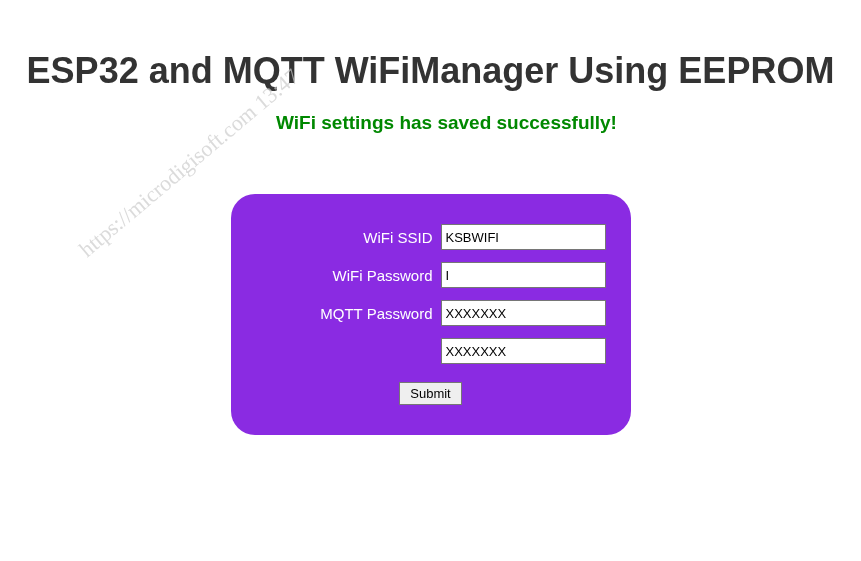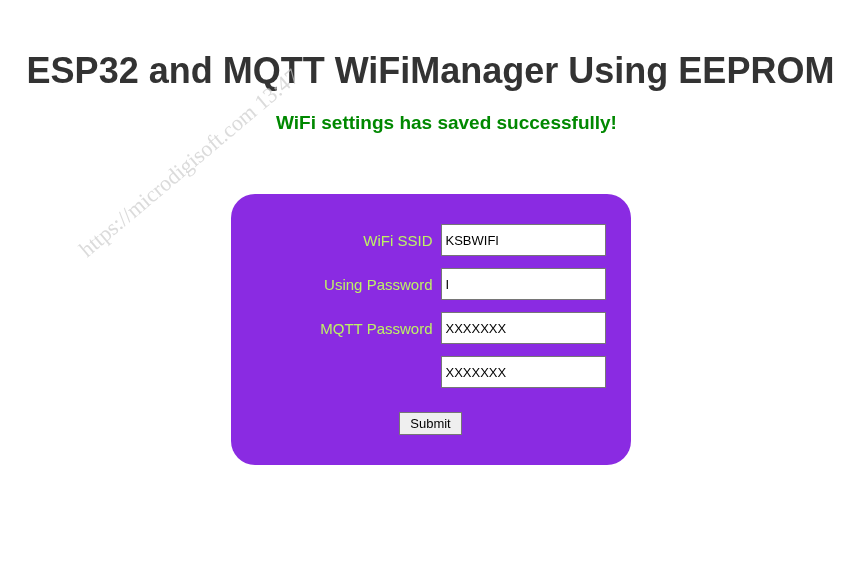--- a/index.html
+++ b/index.html
@@ -37,38 +37,38 @@
       margin: 0 auto;
       padding: 30px 25px 30px 25px;
     }
     .form-row {
       display: flex;
       align-items: center;
       justify-content: flex-end;
       margin-bottom: 12px;
     }
     .form-label {
-      color: #bef264;
+      color: #ffffff;
       font-size: 15px;
       text-align: right;
       padding-right: 8px;
       white-space: nowrap;
     }
     .form-input {
       width: 165px;
-      height: 32px;
+      height: 26px;
       font-size: 13px;
       padding: 2px 4px;
       border: 1px solid #767676;
       background: #ffffff;
       font-family: Arial, sans-serif;
     }
     .submit-row {
       text-align: center;
-      margin-top: 24px;
+      margin-top: 18px;
     }
     .submit-button {
       font-size: 13px;
       padding: 3px 10px;
       background: #efefef;
       border: 1px solid #767676;
       cursor: pointer;
       font-family: Arial, sans-serif;
     }
     .watermark {
@@ -95,21 +95,21 @@
 <div class="status-message">WiFi settings has saved successfully!</div>
 
 <div class="form-panel">
 
   <div class="form-row">
     <span class="form-label">WiFi SSID</span>
     <input type="text" class="form-input" value="KSBWIFI" style="">
   </div>
 
   <div class="form-row">
-    <span class="form-label">Using Password</span>
+    <span class="form-label">WiFi Password</span>
     <input type="text" class="form-input" value="I" style="">
   </div>
 
 
   <div class="form-row">
     <span class="form-label">MQTT Password</span>
     <input type="text" class="form-input" value="XXXXXXX" style="">
   </div>
 
   <div class="form-row">

